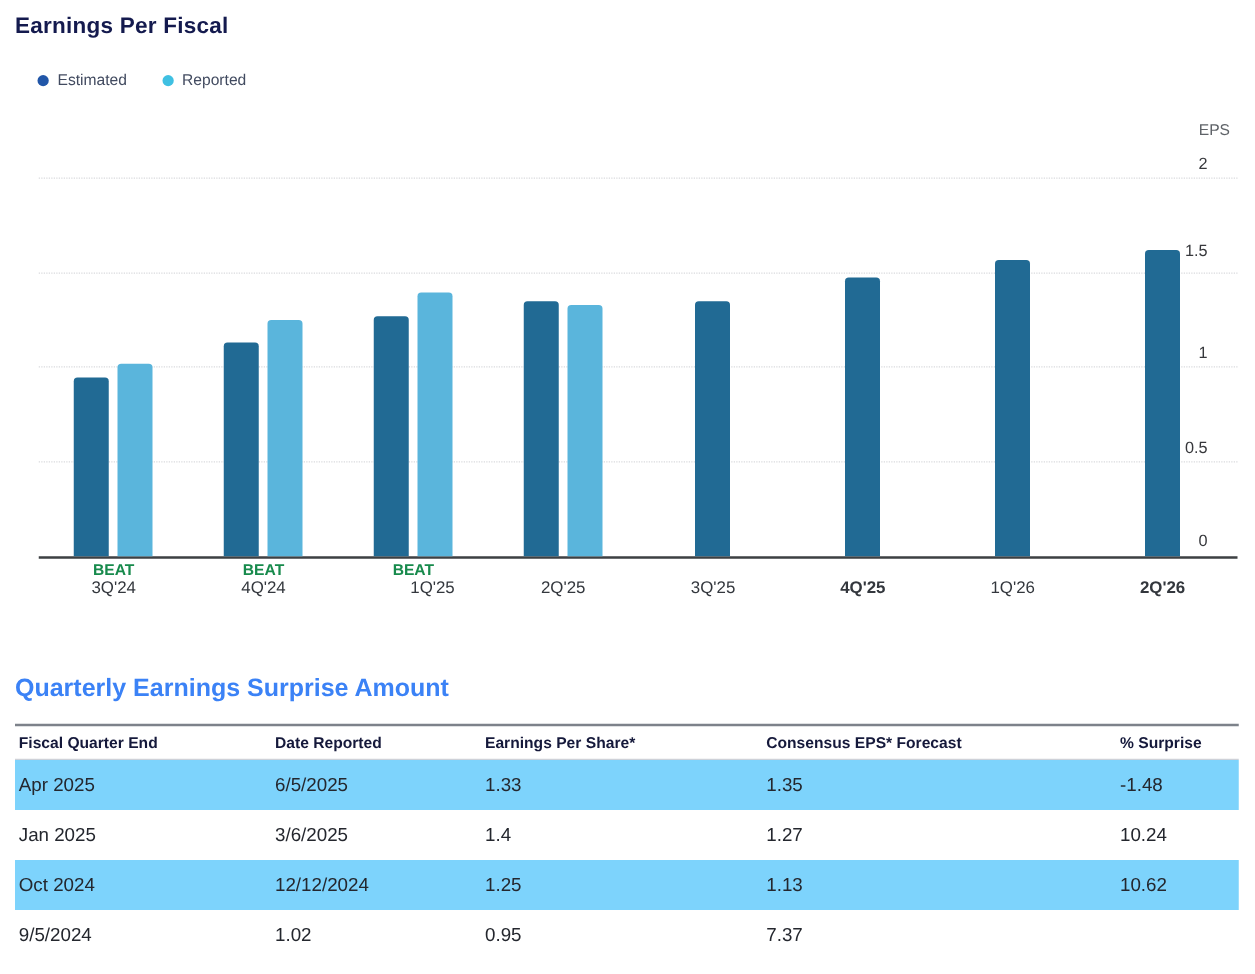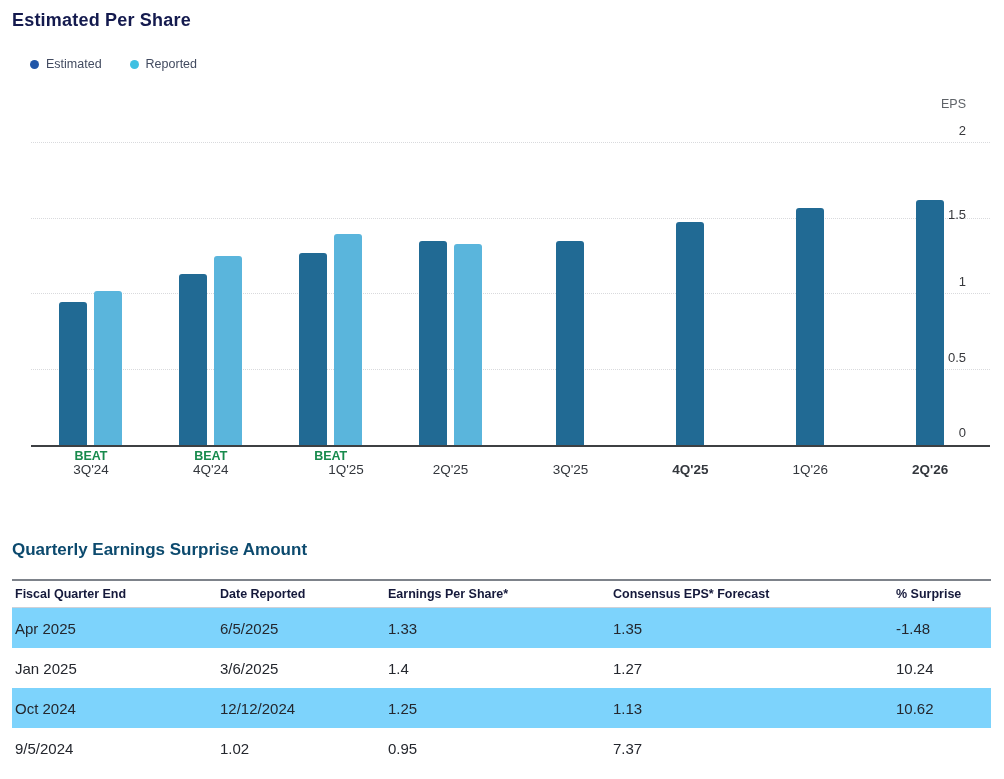--- a/index.html
+++ b/index.html
@@ -10,43 +10,43 @@
 
   .legend { position:absolute; left:30px; top:57px; display:flex; gap:28px; align-items:center; }
   .legend-item { display:flex; align-items:center; gap:7px; cursor:pointer; }
   .legend-dot { width:9px; height:9px; border-radius:50%; }
   .legend-label { font-size:12.5px; color:#424b60; }
 
   #plot { position:absolute; left:31px; top:143px; width:959px; height:302px; }
   .gridline { position:absolute; left:0; right:0; height:0; border-top:1px dotted #d9dadd; }
   .baseline { position:absolute; left:0; right:0; bottom:-2px; height:2px; background:#3d4043; }
   .tick-label { position:absolute; right:24px; font-size:13px; color:#37383c; text-align:right; }
-  .axis-title { position:absolute; right:24px; font-size:12.5px; color:#5f6368; text-align:right; }
+  .axis-title { position:absolute; right:6px; font-size:12.5px; color:#5f6368; text-align:right; }
 
   .bar { position:absolute; bottom:0; width:28px; border-radius:3px 3px 0 0; cursor:pointer; }
 
   .xlabel-beat { position:absolute; top:306px; transform:translateX(-50%); font-size:12.5px; font-weight:bold; color:#178a4c; white-space:nowrap; }
   .xlabel-quarter { position:absolute; top:319px; transform:translateX(-50%); font-size:13.5px; color:#33373d; white-space:nowrap; }
 
-  .table-title { position:absolute; left:12px; top:540px; font-size:17px; font-weight:bold; color:#0c4a6e; }
+  .table-title { position:absolute; left:12px; top:540px; font-size:20px; font-weight:bold; color:#3b82f6; }
 
   #surprise-table { position:absolute; left:12px; top:579px; width:979px; }
   .t-row { display:grid; grid-template-columns:205px 168px 225px 283px 1fr; align-items:center; }
   .t-head { height:29px; border-top:2px solid #7d828a; border-bottom:1px solid #ced1d8; }
   .t-head .t-cell { font-size:12.5px; font-weight:bold; color:#15193b; }
   .t-body-row { height:40px; }
   .t-body-row.alt { background:#7dd3fc; }
   .t-cell { padding-left:3px; font-size:15px; color:#24272e; }
 </style>
 </head>
 <body>
 
 <div id="page">
 
-  <div class="chart-title">Estimated Per Share</div>
+  <div class="chart-title">Earnings Per Fiscal</div>
 
   <div class="legend">
       <div class="legend-item">
         <div class="legend-dot" style="background: rgb(33, 86, 168);"></div>
         <div class="legend-label">Estimated</div>
       </div>
       <div class="legend-item">
         <div class="legend-dot" style="background: rgb(63, 192, 226);"></div>
         <div class="legend-label">Reported</div>
       </div>
@@ -54,21 +54,21 @@
 
   <div id="plot">
     <div class="baseline"></div>
     <div class="axis-title" style="bottom:334px;">EPS</div>
   <div class="tick-label" style="bottom: 5px;">0</div>
       <div class="gridline" style="bottom: 75.5px;"></div>
       <div class="tick-label" style="bottom: 80.5px;">0.5</div>
       <div class="gridline" style="bottom: 151px;"></div>
       <div class="tick-label" style="bottom: 156px;">1</div>
       <div class="gridline" style="bottom: 226.5px;"></div>
-      <div class="tick-label" style="bottom: 223px;">1.5</div>
+      <div class="tick-label" style="bottom: 237px;">1.5</div>
       <div class="gridline" style="bottom: 302px;"></div>
       <div class="tick-label" style="bottom: 307px;">2</div>
       <div class="bar" style="background: rgb(33, 106, 148); height: 143.45px; left: 28.4375px;"></div>
       <div class="bar" style="background: rgb(90, 181, 220); height: 154.02px; left: 63.4375px;"></div>
       <div class="xlabel-beat" style="left: 59.9375px;">BEAT</div>
       <div class="xlabel-quarter" style="left: 59.9375px;">3Q'24</div>
       <div class="bar" style="background: rgb(33, 106, 148); height: 170.63px; left: 148.312px;"></div>
       <div class="bar" style="background: rgb(90, 181, 220); height: 188.75px; left: 183.312px;"></div>
       <div class="xlabel-beat" style="left: 179.812px;">BEAT</div>
       <div class="xlabel-quarter" style="left: 179.812px;">4Q'24</div>

